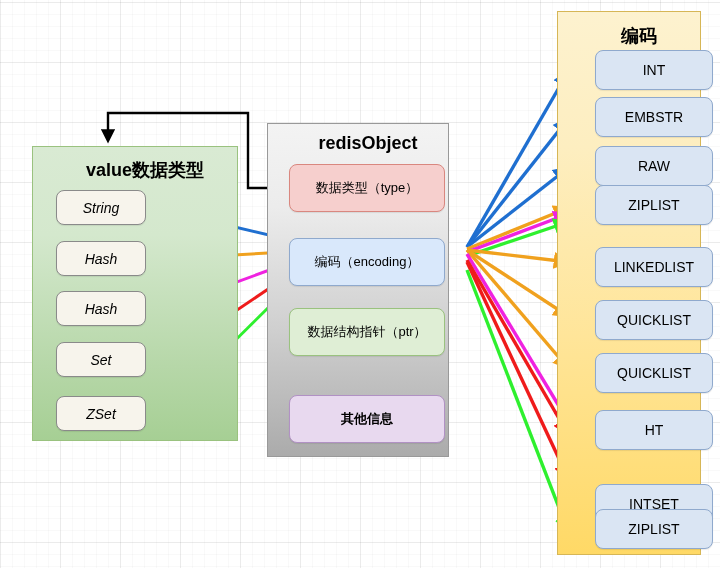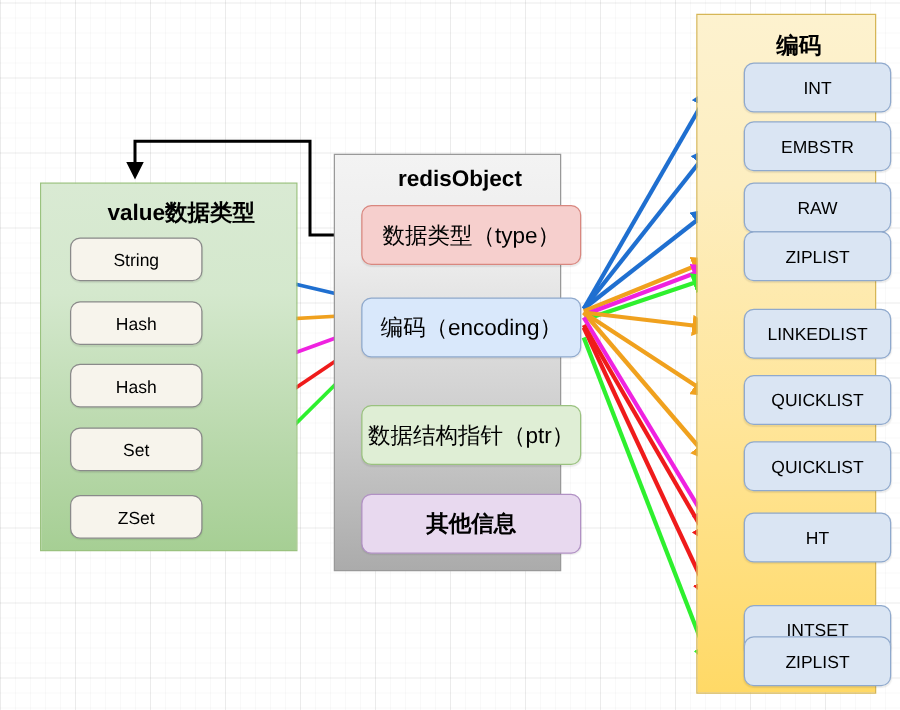--- a/index.html
+++ b/index.html
@@ -53,32 +53,32 @@
   
   .node{
     position:absolute;box-sizing:border-box;
     border-radius:8px;
     display:flex;align-items:center;justify-content:center;
     font-size:14px;color:#000;text-align:center;
     box-shadow:0 1px 1px rgba(0,0,0,0.08);
   }
   .node-type{
     background:#f7f4ec;border:1px solid #8a8a8a;
-    left:56px;width:106px;height:35px;
+    left:56px;width:90px;height:35px;font-style:italic;
   }
   .node-enc{
     background:#dae5f3;border:1px solid #8fa9cd;
     left:571px;width:118px;height:40px;margin-left:24px;
   }
   .node-field{
-    left:289px;width:176px;height:48px;font-size:18px;
+    left:289px;width:156px;height:48px;font-size:13px;
   }
   .f-type{background:#f6cfcd;border:1px solid #d9877f;top:164px;}
   .f-enc {background:#d9e8fb;border:1px solid #8fa9cd;top:238px;text-align:center;}
-  .f-ptr {background:#dfeed5;border:1px solid #9ac27f;top:324px;}
+  .f-ptr {background:#dfeed5;border:1px solid #9ac27f;top:308px;}
   .f-oth {background:#e8d9ef;border:1px solid #b191c4;top:395px;font-weight:bold;}
 
   svg#wires{position:absolute;left:0;top:0;width:720px;height:568px;pointer-events:none;}
 </style>
 </head>
 <body>
 
 <div id="canvas">
 
   <svg id="wires" viewBox="0 0 720 568">

